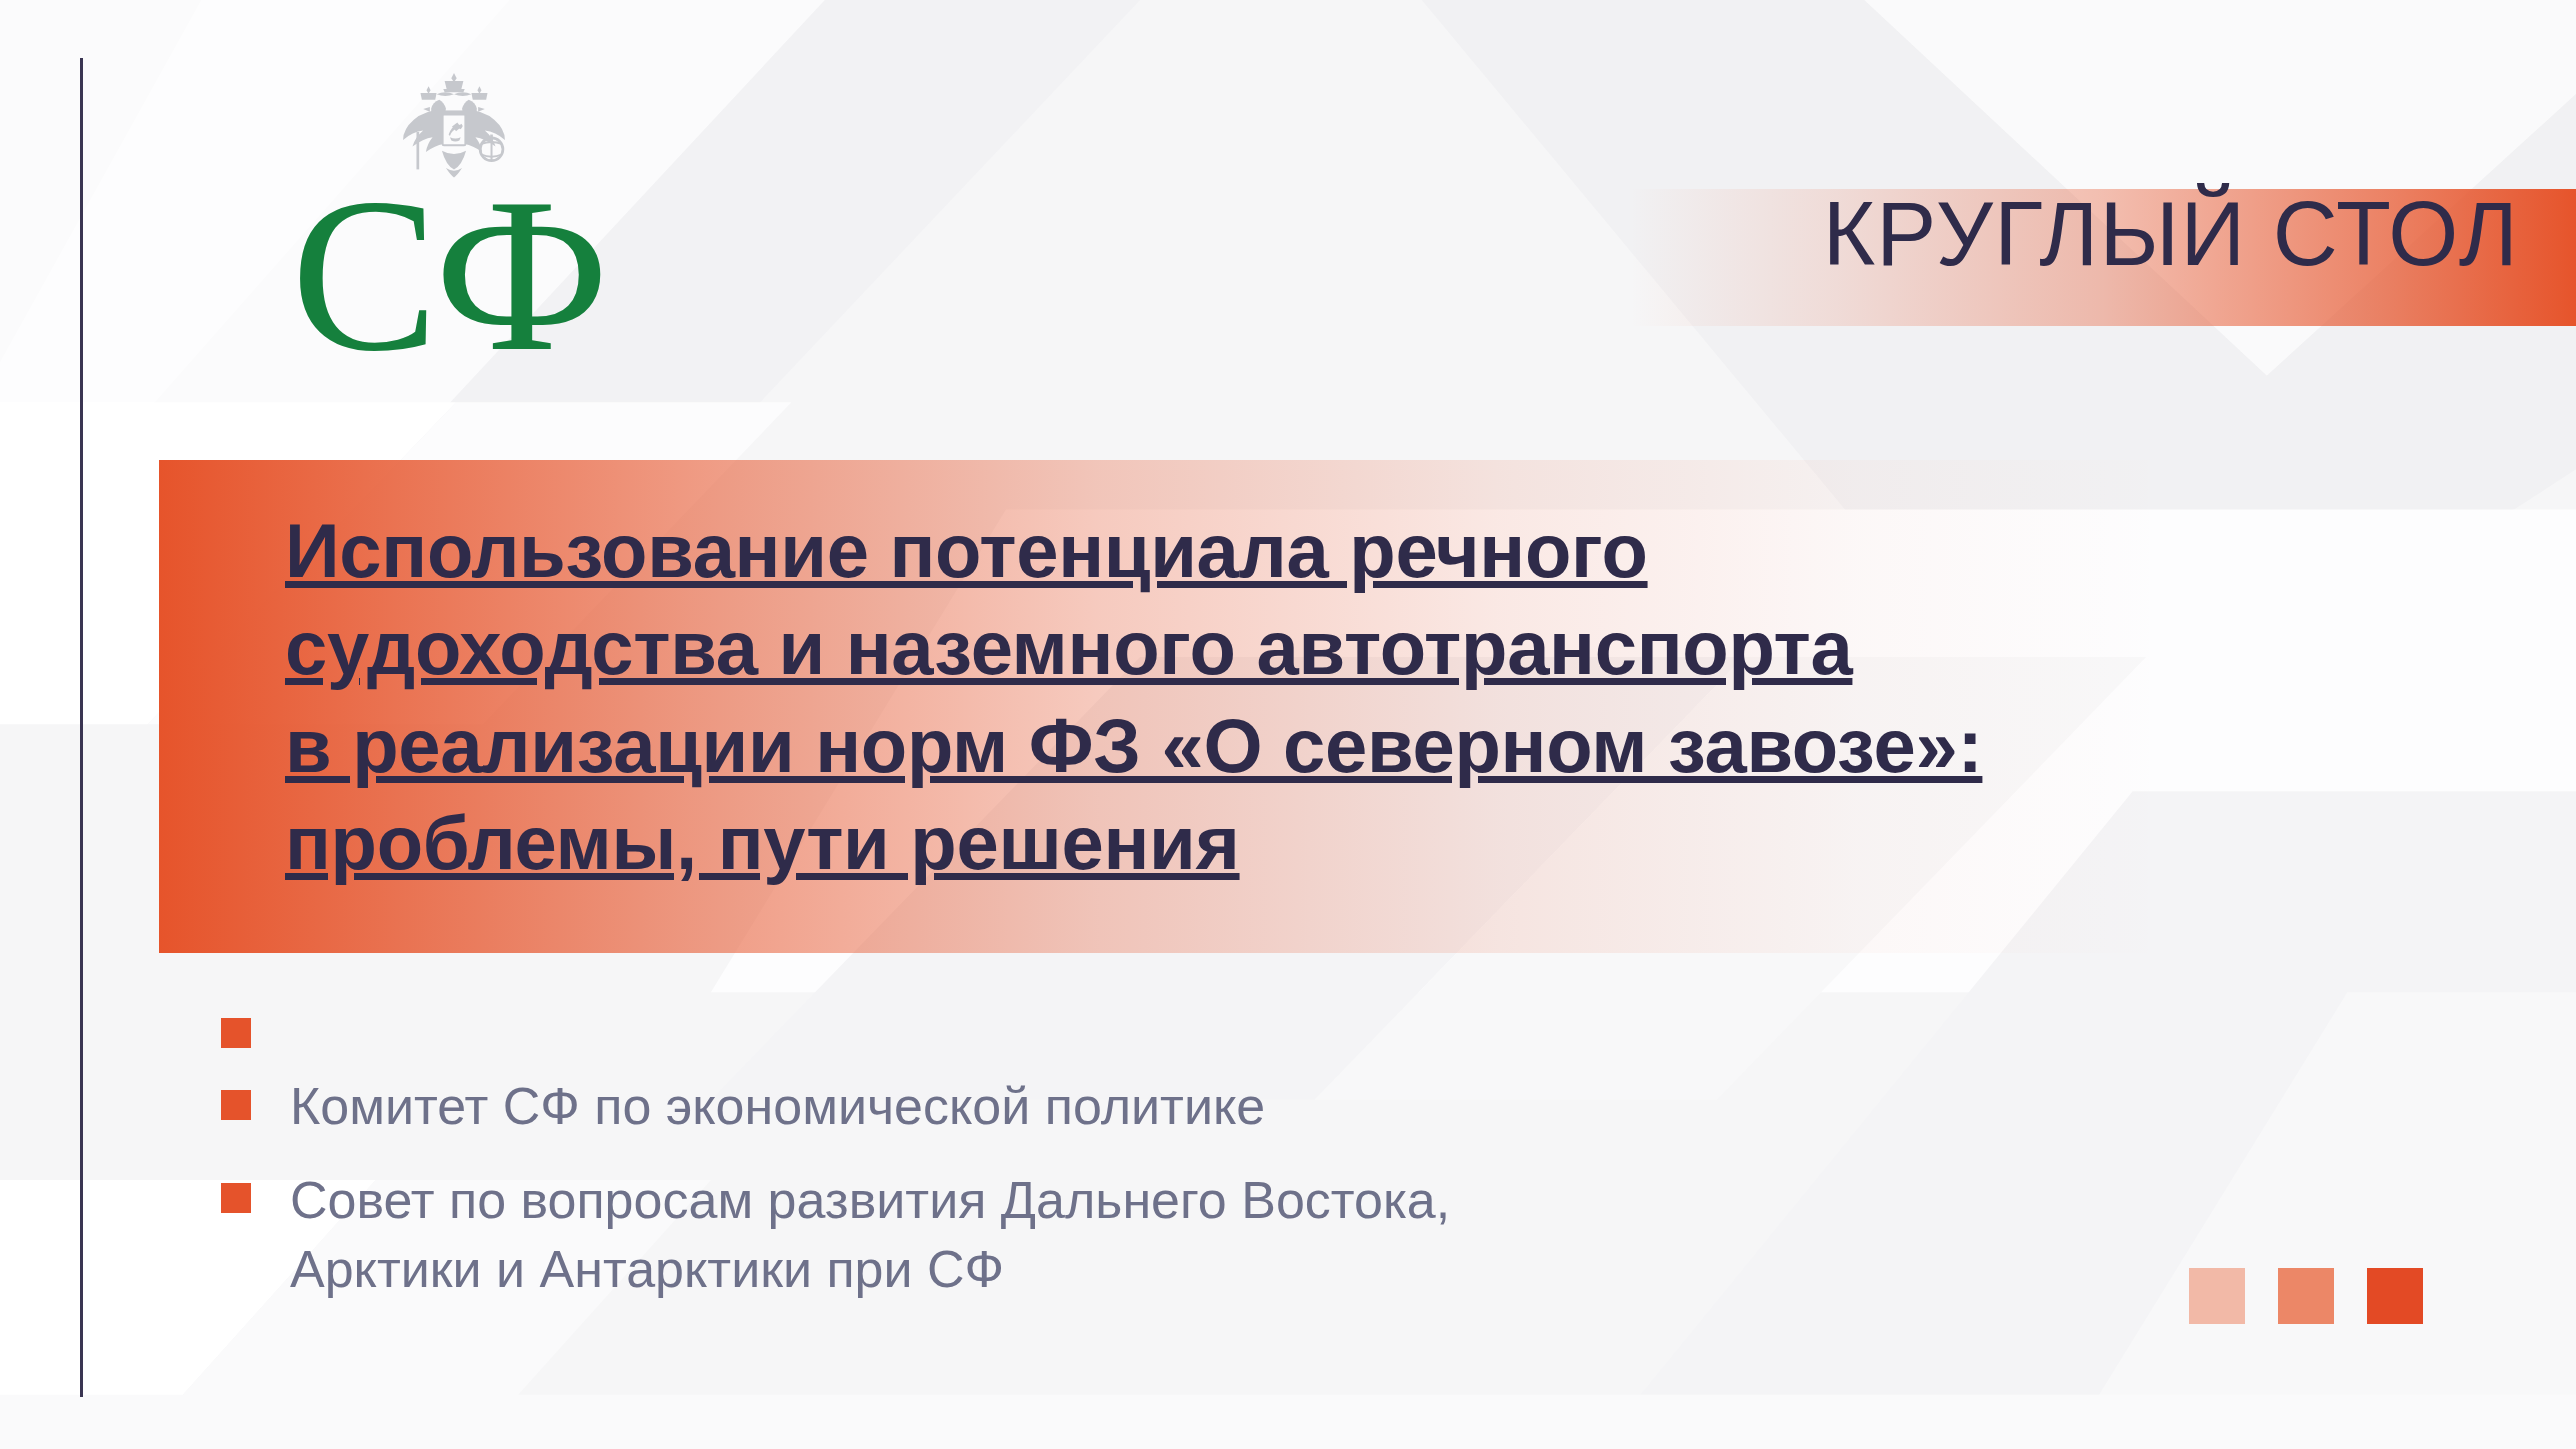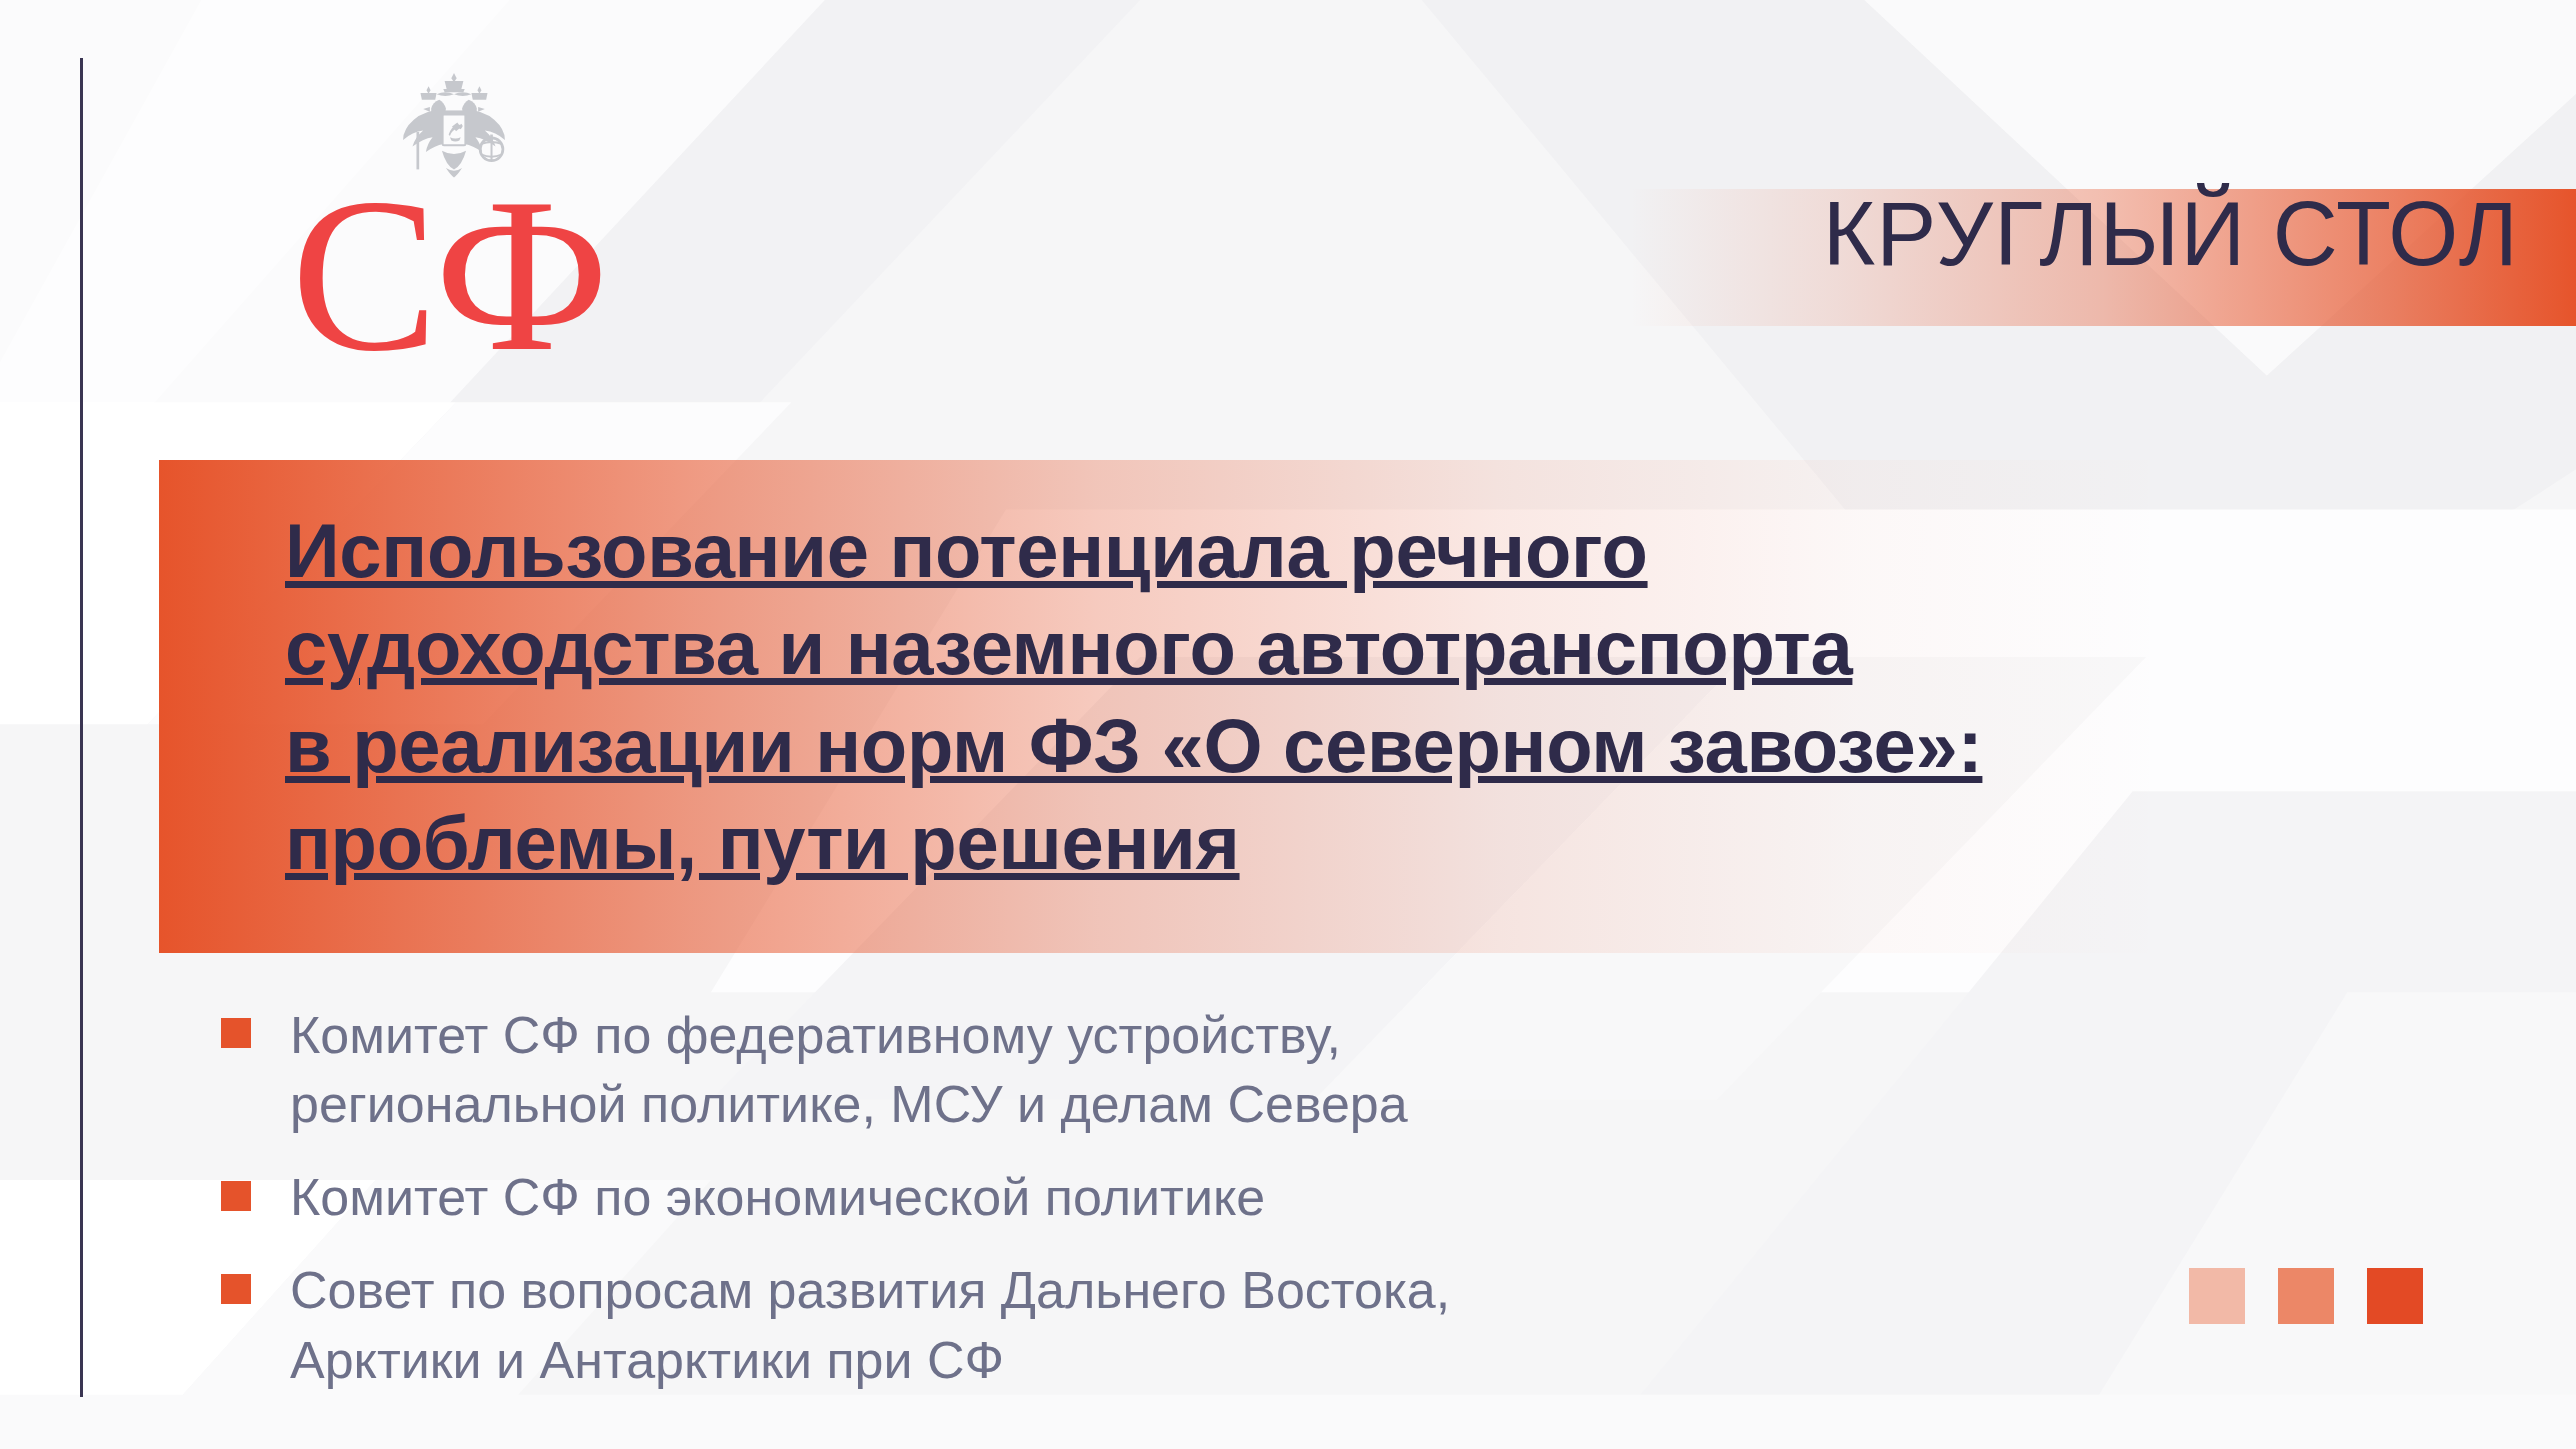--- a/index.html
+++ b/index.html
@@ -64,21 +64,21 @@
     width: 100%;
     height: 100%;
   }
   .sf-monogram {
     position: absolute;
     left: 23px;
     top: 94px;
     font-family: "Liberation Serif", "DejaVu Serif", serif;
     font-size: 221px;
     line-height: 1;
-    color: #ef4444;
+    color: #15803d;
     letter-spacing: -4px;
     white-space: nowrap;
   }
 
   
   .event-band {
     position: absolute;
     left: 1630px;
     top: 189px;
     width: 946px;
@@ -280,22 +280,20 @@
     <div class="title-text">Использование потенциала речного
 судоходства и наземного автотранспорта
 в реализации норм ФЗ «О северном завозе»:
 проблемы, пути решения</div>
   </div>
 
   <div class="bullets">
 
     <div class="bullet-item">
       <span class="bullet-marker"></span>
-      <span class="bullet-text">Комитет СФ по федеративному устройству,
-региональной политике, МСУ и делам Севера</span>
     </div>
 
     <div class="bullet-item">
       <span class="bullet-marker"></span>
       <span class="bullet-text">Комитет СФ по экономической политике</span>
     </div>
 
     <div class="bullet-item">
       <span class="bullet-marker"></span>
       <span class="bullet-text">Совет по вопросам развития Дальнего Востока,

